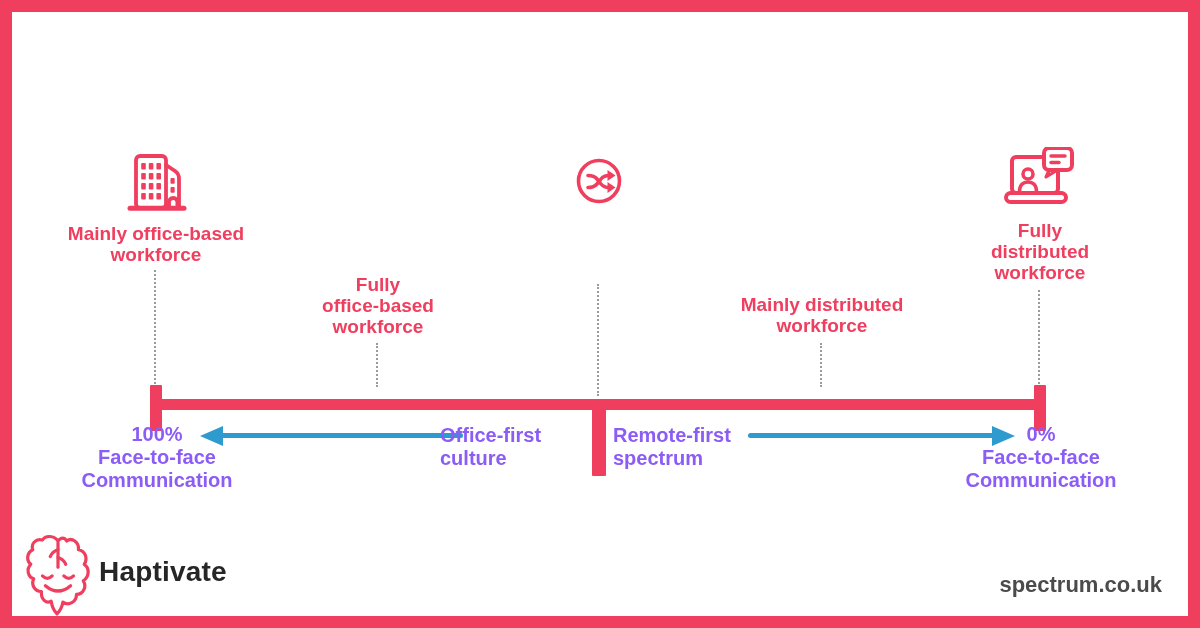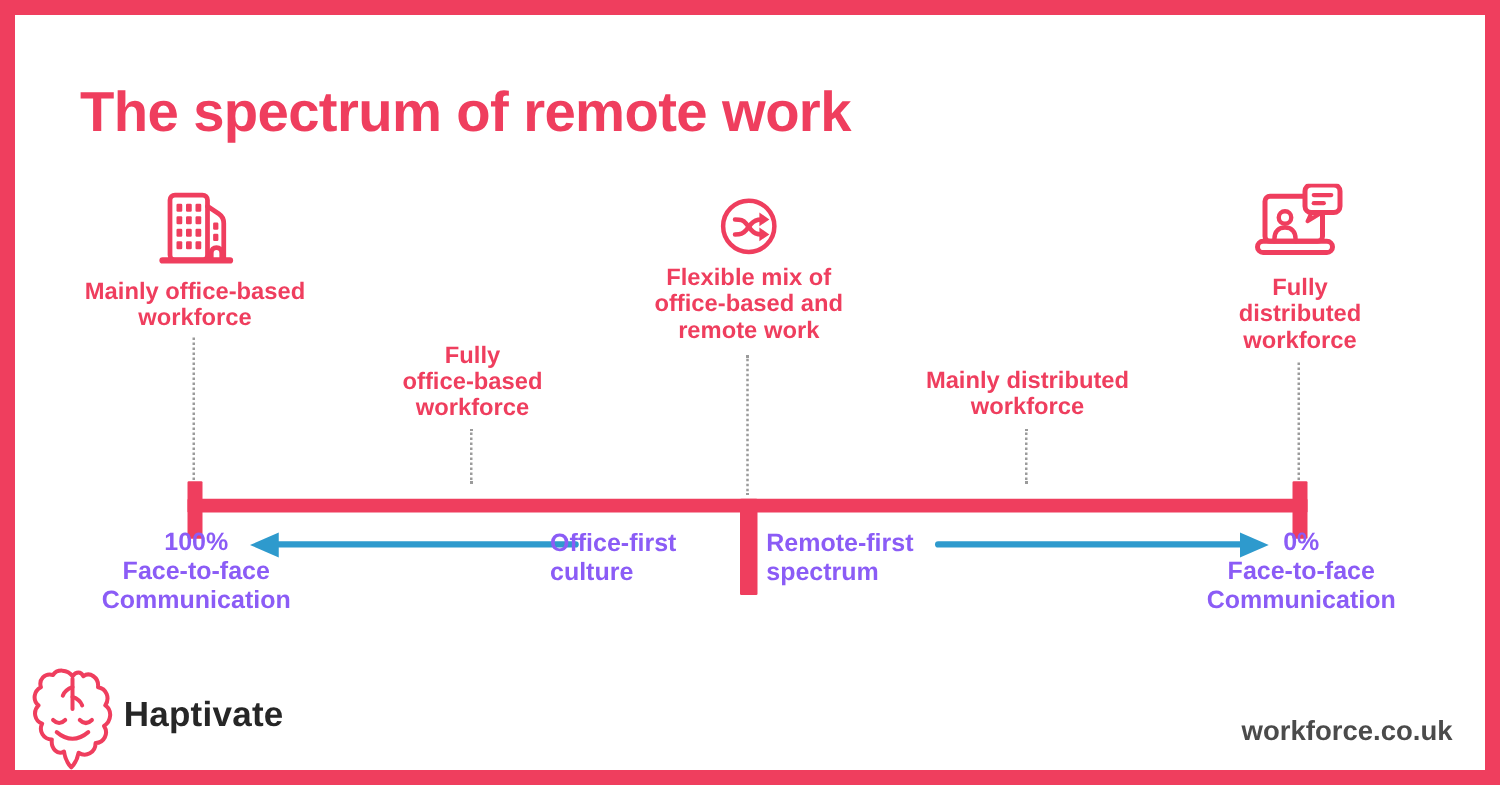--- a/index.html
+++ b/index.html
@@ -70,21 +70,20 @@
   .website {
     position:absolute; right:38px; top:572px; color:#4B4B4B;
     font-size:22px; font-weight:700;
   }
 </style>
 </head>
 <body>
 
 <div class="frame">
 
-  <h1 class="title">The spectrum of remote work</h1>
 
   <div class="icon building-icon">
     <svg width="62" height="64" viewBox="0 0 62 64" fill="none" stroke="#EF3E5E" stroke-width="3.8" stroke-linecap="round" stroke-linejoin="round">
       <rect x="10" y="6" width="30" height="52" rx="4"></rect>
       <path d="M40,15 L49,21 C52,23 53,25.5 53,28.5 V58"></path>
       <g fill="#EF3E5E" stroke="none">
         <rect x="15.2" y="13" width="4.6" height="6.4" rx="1"></rect>
           <rect x="22.8" y="13" width="4.6" height="6.4" rx="1"></rect>
           <rect x="30.4" y="13" width="4.6" height="6.4" rx="1"></rect>
         <rect x="15.2" y="23" width="4.6" height="6.4" rx="1"></rect>
@@ -127,23 +126,20 @@
       <line x1="47" y1="9" x2="61" y2="9" stroke-width="3.4"></line>
       <line x1="47" y1="15.5" x2="55" y2="15.5" stroke-width="3.4"></line>
     </svg>
   </div>
 
   <div class="stage-label s1">Mainly office-based
 workforce</div>
   <div class="stage-label s2">Fully
 office-based
 workforce</div>
-  <div class="stage-label s3">Flexible mix of
-office-based and
-remote work</div>
   <div class="stage-label s4">Mainly distributed
 workforce</div>
   <div class="stage-label s5">Fully
 distributed
 workforce</div>
 
   <div class="connector c1"></div>
   <div class="connector c2"></div>
   <div class="connector c3"></div>
   <div class="connector c4"></div>
@@ -175,16 +171,16 @@
       <path d="M35,10 C31,4 22,4 19,9 C12,7 7,13 9,19 C3,22 2,30 7,34 C2,39 4,47 10,49 C7,55 11,62 18,62 C17,70 23,75 28,72 C29,79 32,83 34,85 C36,83 39,79 40,73 C46,77 54,73 54,65 C61,65 65,57 61,51 C67,47 68,38 62,34 C66,28 63,20 56,19 C57,11 49,6 44,10 C42,6 38,6 35,10 Z"></path>
       <path d="M35,12 V37"></path>
       <path d="M35,19 Q29,21 27,26"></path>
       <path d="M35,27 Q41,29 43,34"></path>
       <path d="M19,46 Q24,51 29,46"></path>
       <path d="M41,46 Q46,51 51,46"></path>
       <path d="M22,56 Q35,67 48,56"></path>
     </svg>
   </div>
   <div class="brand-name">Haptivate</div>
-  <div class="website">workforce.co.uk</div>
+  <div class="website">spectrum.co.uk</div>
 
   <div class="border-overlay"></div>
 </div>
 
 </body></html>

